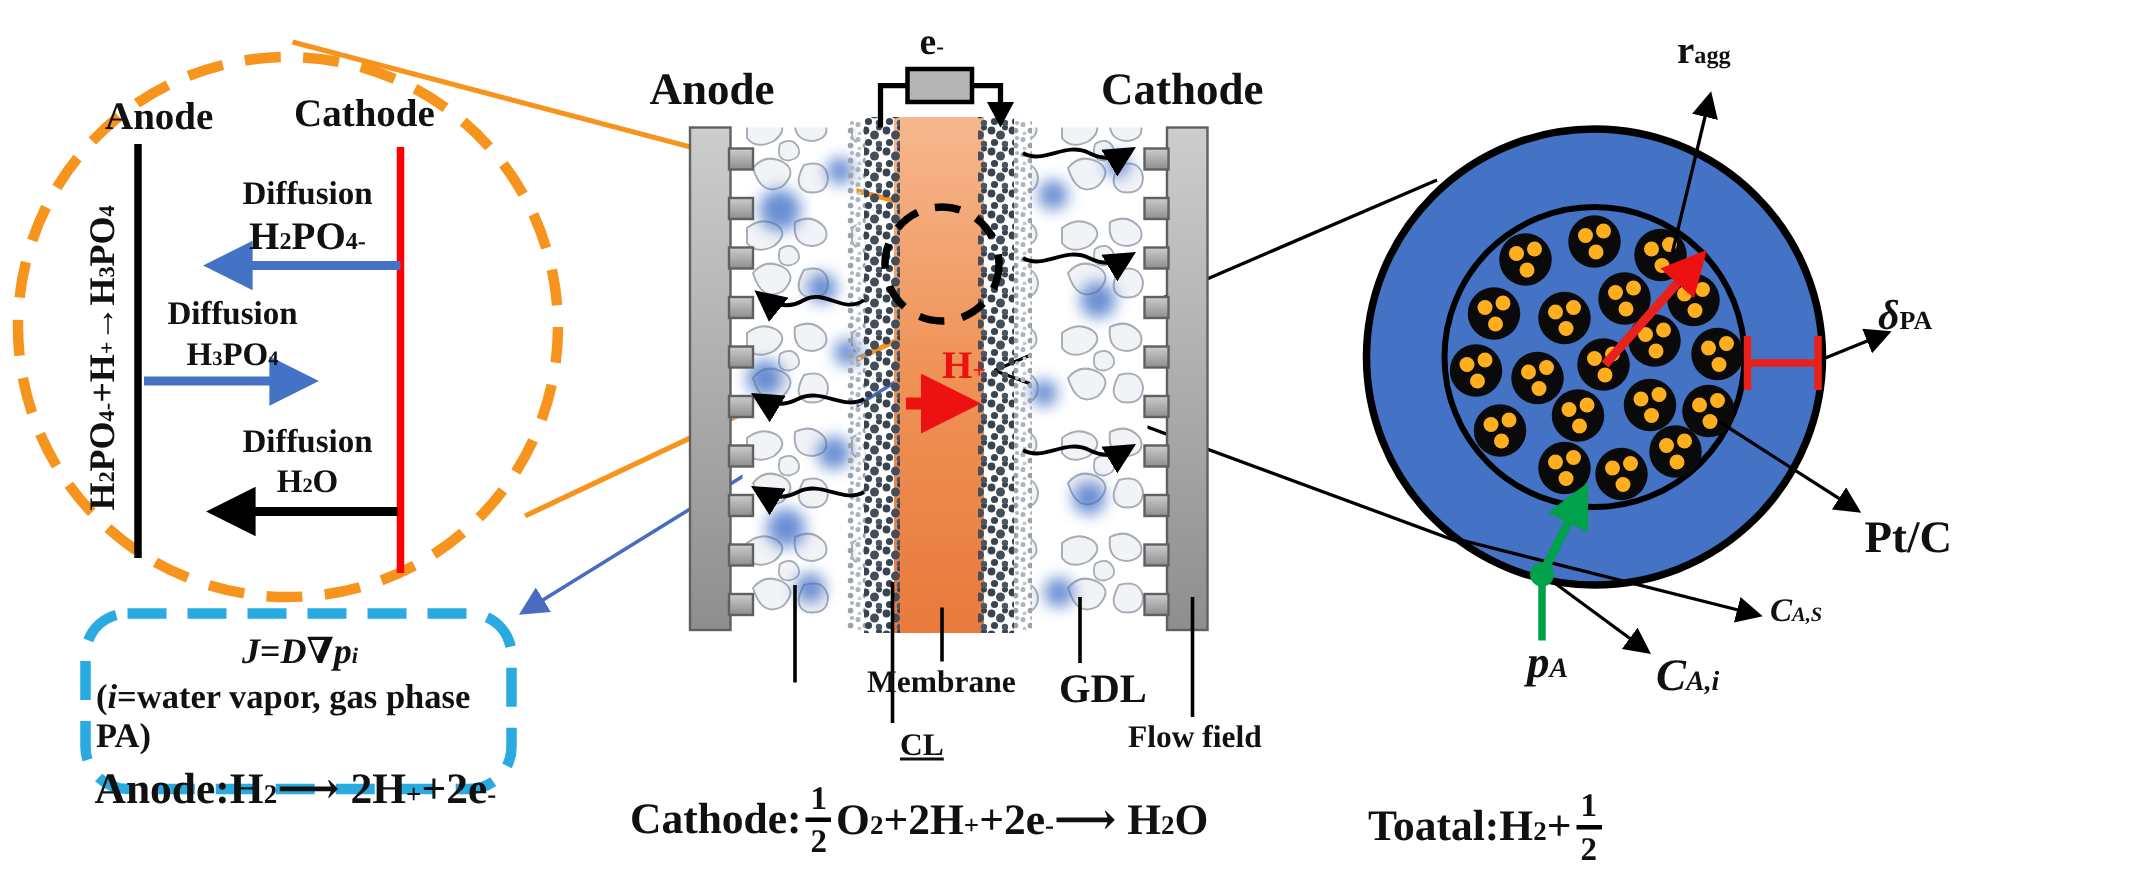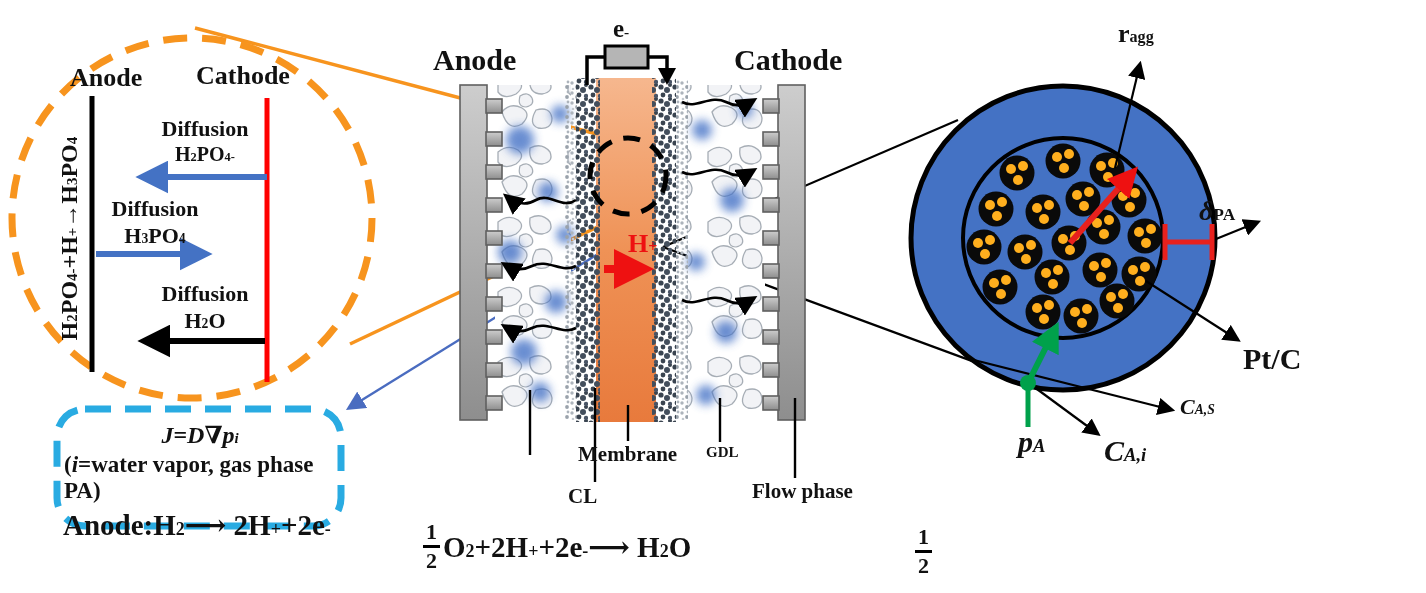--- a/index.html
+++ b/index.html
@@ -320,57 +320,59 @@
       <line x1="1028" y1="389" x2="1028" y2="427" stroke="#00A14B" stroke-width="5"></line>
       <circle cx="1028" cy="383" r="8" fill="#00A14B"></circle>
     </g>
   </g>
 </svg>
 
 <div class="lbl" style="left:70px;top:64px;font-size:26px;">Anode</div>
 <div class="lbl" style="left:196px;top:62px;font-size:26px;">Cathode</div>
 <div class="lbl ctr" style="left:-48px;top:226px;width:235px;font-size:24px;transform:rotate(-90deg);">H<sub>2</sub>PO<sub>4</sub><sup>-</sup>+H<sup>+</sup>→H<sub>3</sub>PO<sub>4</sub></div>
 <div class="lbl ctr" style="left:145px;top:117px;width:120px;font-size:22px;">Diffusion</div>
-<div class="lbl ctr" style="left:145px;top:144px;width:120px;font-size:20px;font-family:Liberation Serif, serif;">H<sub>2</sub>PO<sub>4</sub><sup>-</sup></div>
+<div class="lbl ctr" style="left:145px;top:144px;width:120px;font-size:26px;font-family:Liberation Serif, serif;">H<sub>2</sub>PO<sub>4</sub><sup>-</sup></div>
 <div class="lbl ctr" style="left:95px;top:197px;width:120px;font-size:22px;">Diffusion</div>
 <div class="lbl ctr" style="left:95px;top:224px;width:120px;font-size:22px;">H<sub>3</sub>PO<sub>4</sub></div>
 <div class="lbl ctr" style="left:145px;top:282px;width:120px;font-size:22px;">Diffusion</div>
 <div class="lbl ctr" style="left:145px;top:309px;width:120px;font-size:22px;">H<sub>2</sub>O</div>
 
 <div class="lbl ctr" style="left:75px;top:423px;width:250px;font-size:24px;"><i>J</i>=<i>D</i>∇<i>p</i><sub><i>i</i></sub></div>
 <div class="lbl wrap" style="left:64px;top:452px;width:282px;font-size:23px;line-height:26px;">(<i>i</i>=water vapor, gas phase PA)</div>
 
 <div class="lbl" style="left:433px;top:44px;font-size:30px;">Anode</div>
 <div class="lbl" style="left:734px;top:44px;font-size:30px;">Cathode</div>
 <div class="lbl" style="left:613px;top:16px;font-size:25px;">e<sup>-</sup></div>
 <div class="lbl red" style="left:628px;top:230px;font-size:26px;">H<sup>+</sup></div>
-<div class="lbl" style="left:568px;top:485px;font-size:21px;">CL</div>
+<div class="lbl" style="left:600px;top:485px;font-size:21px;text-decoration:underline;">CL</div>
 <div class="lbl" style="left:578px;top:443px;font-size:21px;">Membrane</div>
-<div class="lbl" style="left:706px;top:445px;font-size:15px;text-align:right;">GDL</div>
-<div class="lbl" style="left:752px;top:480px;font-size:21px;">Flow phase</div>
+<div class="lbl" style="left:706px;top:445px;font-size:27px;text-align:right;">GDL</div>
+<div class="lbl" style="left:752px;top:480px;font-size:21px;">Flow field</div>
 
 <div class="lbl" style="left:1118px;top:20px;font-size:26px;">r<sub>agg</sub></div>
-<div class="lbl" style="left:1199px;top:196px;font-size:28px;"><i>δ</i><sub>PA</sub></div>
+<div class="lbl" style="left:1252px;top:196px;font-size:28px;"><i>δ</i><sub>PA</sub></div>
 <div class="lbl" style="left:1243px;top:343px;font-size:30px;">Pt/C</div>
 <div class="lbl" style="left:1180px;top:395px;font-size:22px;"><i>C</i><sub><i>A,S</i></sub></div>
 <div class="lbl" style="left:1104px;top:435px;font-size:30px;"><i>C</i><sub><i>A,i</i></sub></div>
 <div class="lbl" style="left:1018px;top:426px;font-size:30px;"><i>p</i><sub><i>A</i></sub></div>
 
 <div class="eq" style="left:63px;top:508px;">
   <span>Anode:H<sub>2</sub>⟶ 2H<sup>+</sup>+2e<sup>-</sup></span>
 </div>
 <div class="eq" style="left:420px;top:521px;">
+  <span>Cathode:</span>
   <span class="frac">
     <span>1</span>
     <span class="bar"></span>
     <span>2</span>
   </span>
   <span>O<sub>2</sub>+2H<sup>+</sup>+2e<sup>-</sup>⟶ H<sub>2</sub>O</span>
 </div>
 <div class="eq" style="left:912px;top:526px;">
+  <span>Toatal:H<sub>2</sub>+</span>
   <span class="frac">
     <span>1</span>
     <span class="bar"></span>
     <span>2</span>
   </span>
 </div>
 
 </div>
 
 </body></html>

